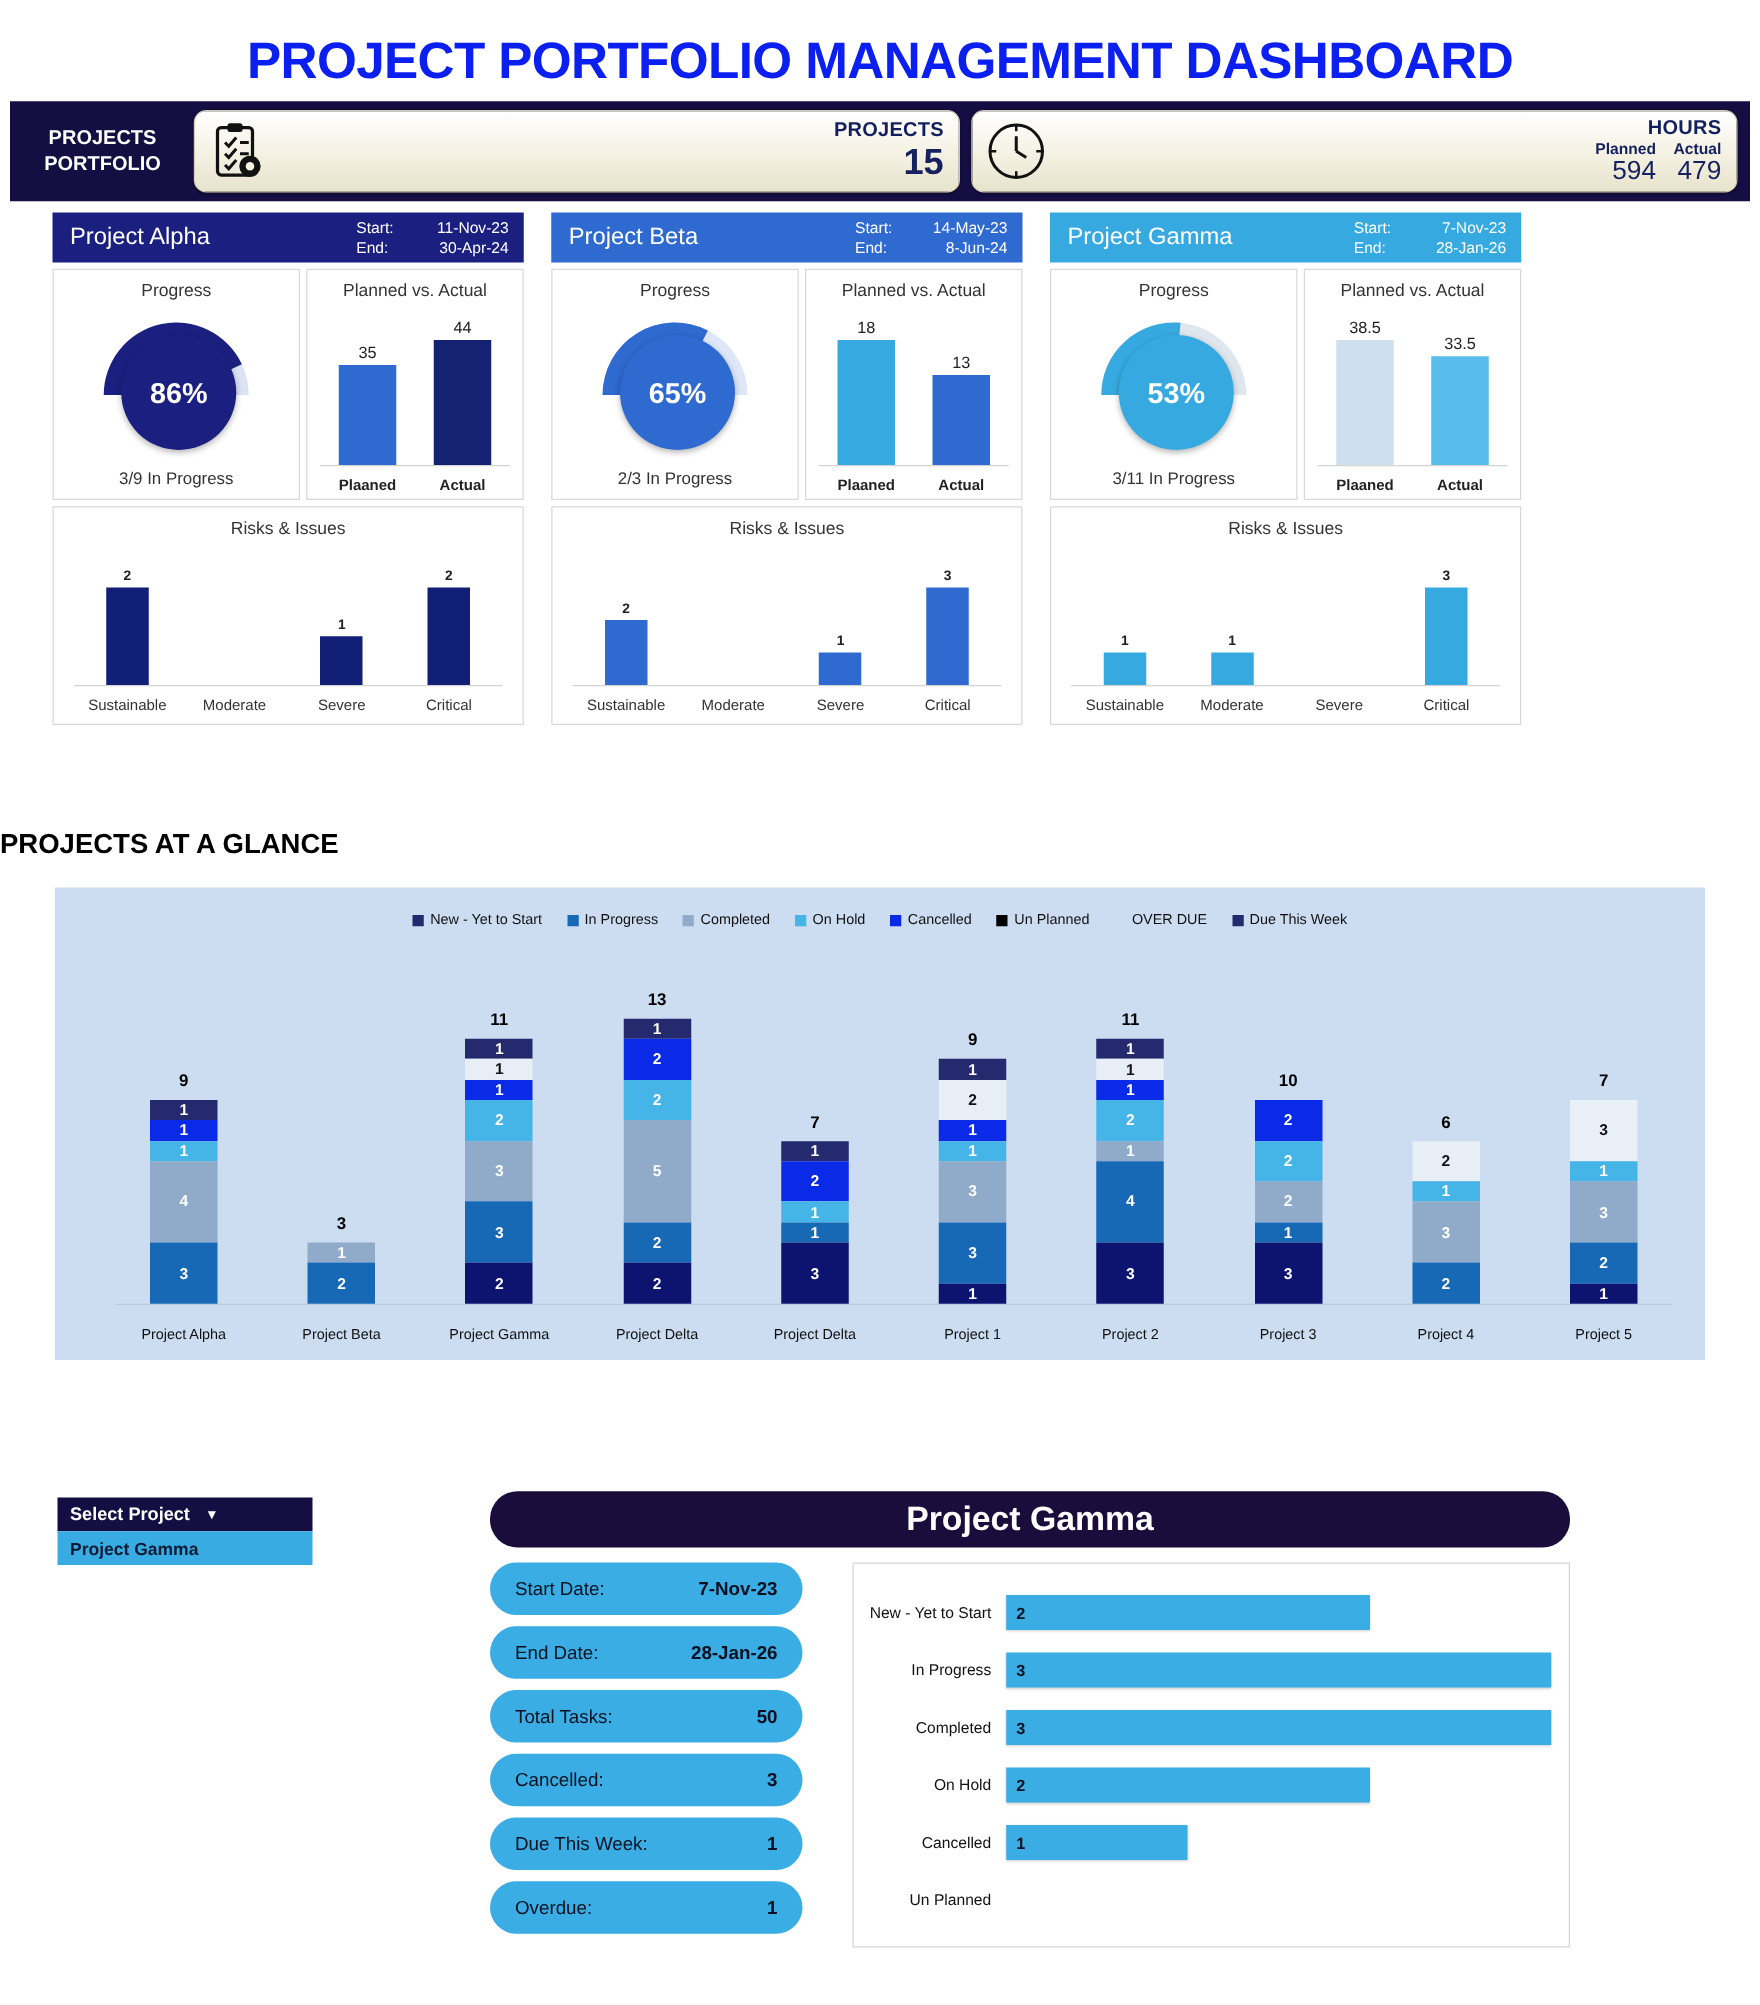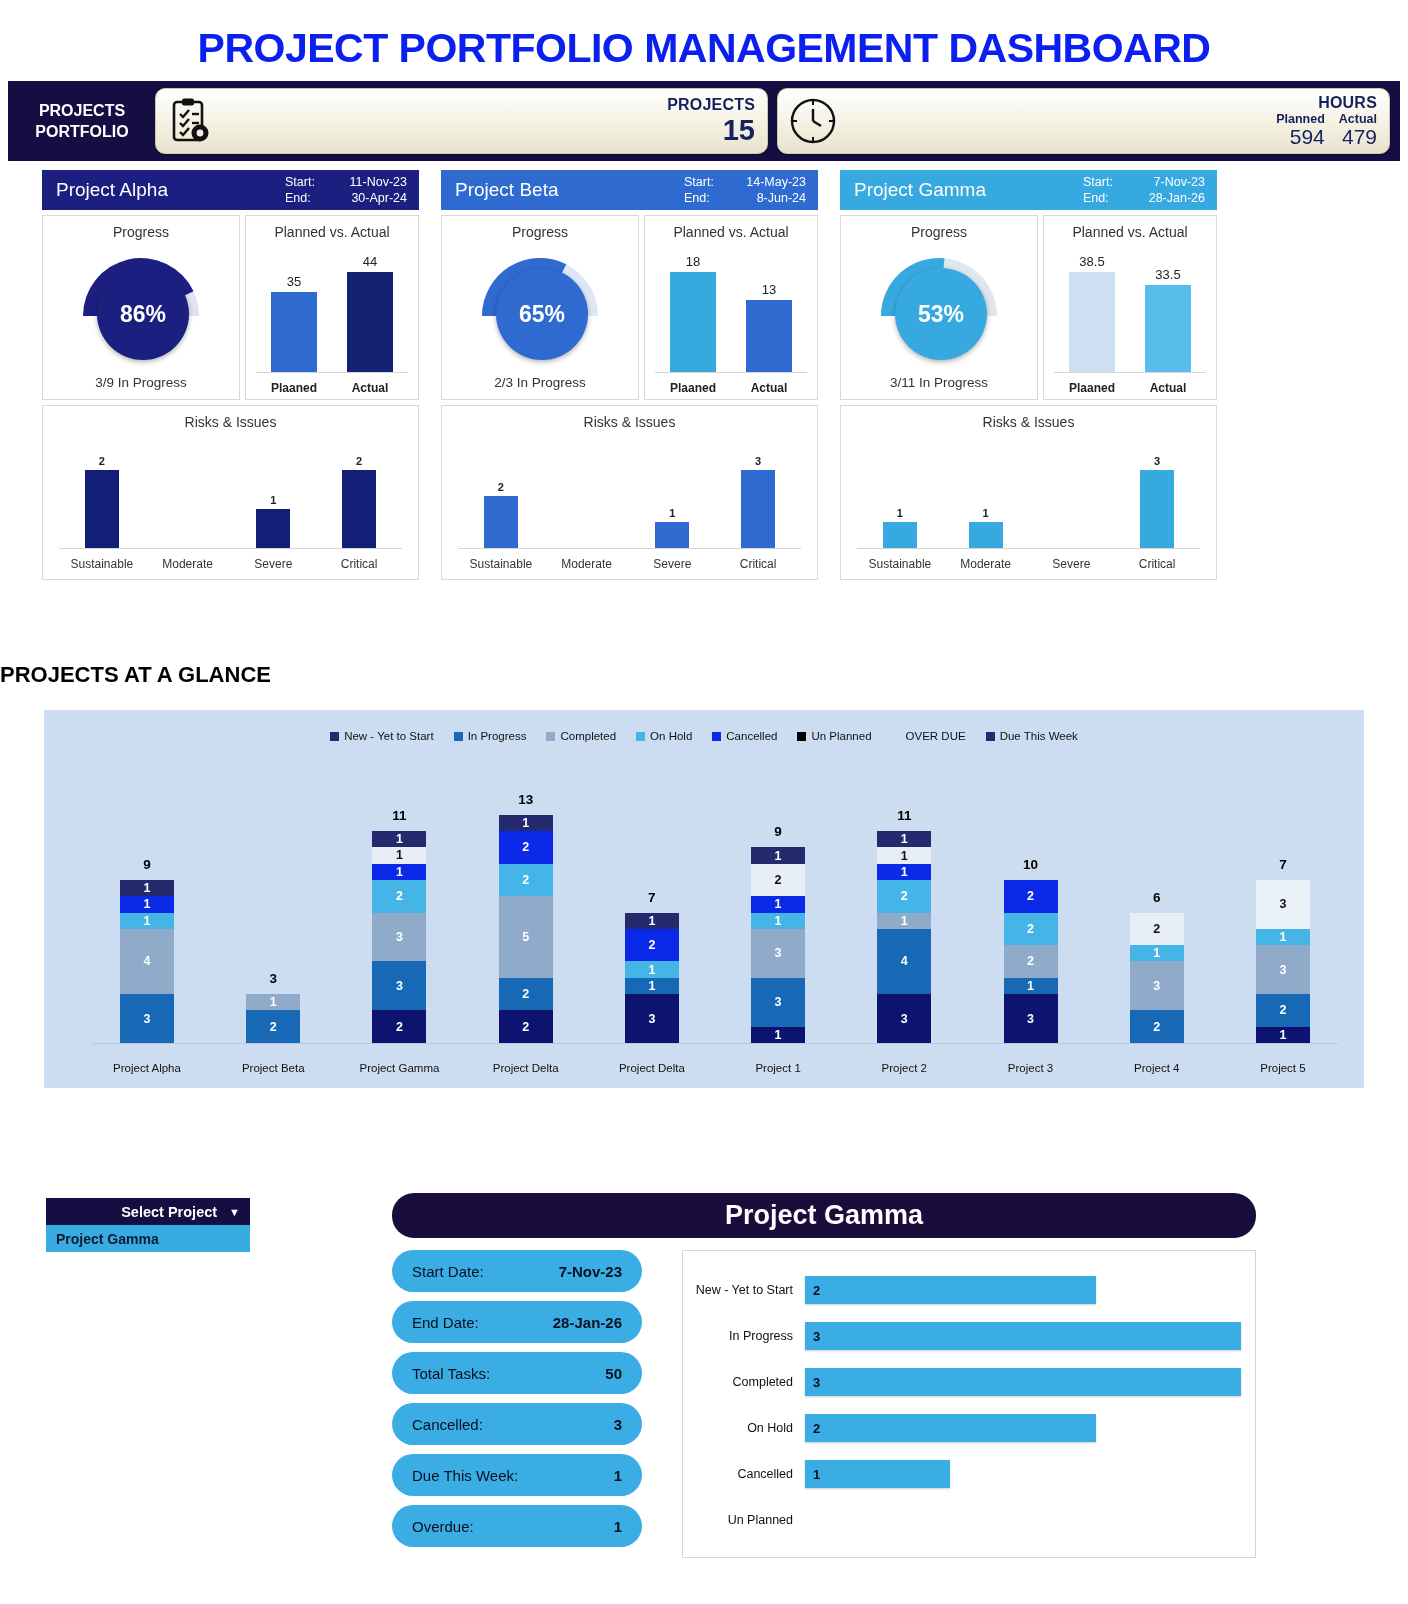--- a/index.html
+++ b/index.html
@@ -141,21 +141,21 @@
   .stack-bar { width: 54px; display:flex; flex-direction:column; }
   .seg { display:flex; align-items:center; justify-content:center; font-size:12.5px; font-weight:bold; }
   .stack-axis { position:absolute; left:48px; right:26px; bottom: 14px; display:flex; justify-content:space-between;}
   .stack-axis span { width:110px; text-align:center; font-size:11.5px; color:#111;}
 
   
   .bottom { position:absolute; left:0; top: 1185px; width:100%; height:419px; }
   .select-box { position:absolute; left: 46px; top: 13px; width: 204px; }
   .select-head {
     background:#140e42; color:#fff; font-size:14.5px; font-weight:bold;
-    height: 27px; display:flex; align-items:center; padding:0 10px; gap: 8px; justify-content: flex-end;
+    height: 27px; display:flex; align-items:center; padding:0 10px; gap: 8px;
   }
   .select-caret { font-size: 11px; margin-left:4px; }
   .select-opt {
     background:#38ace2; color:#0d1a33; font-weight:bold; font-size:14px;
     height: 27px; display:flex; align-items:center; padding:0 10px;
   }
 
   .detail-wrap { position:absolute; left: 392px; top: 8px; right: 152px; }
   .detail-head {
     height: 45px; background:#1a0d3c; border-radius: 22px;

